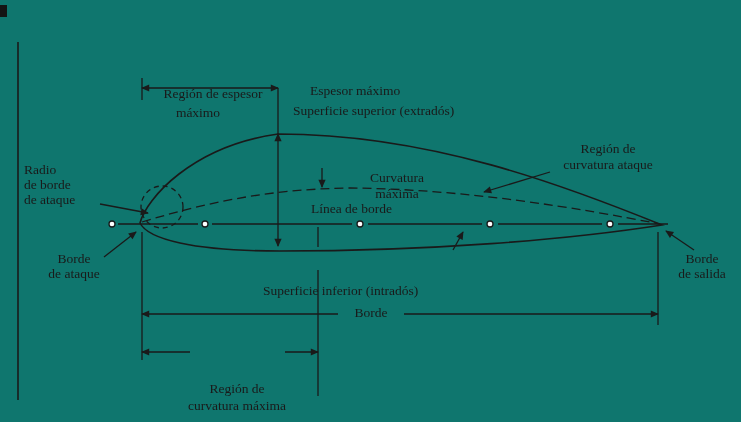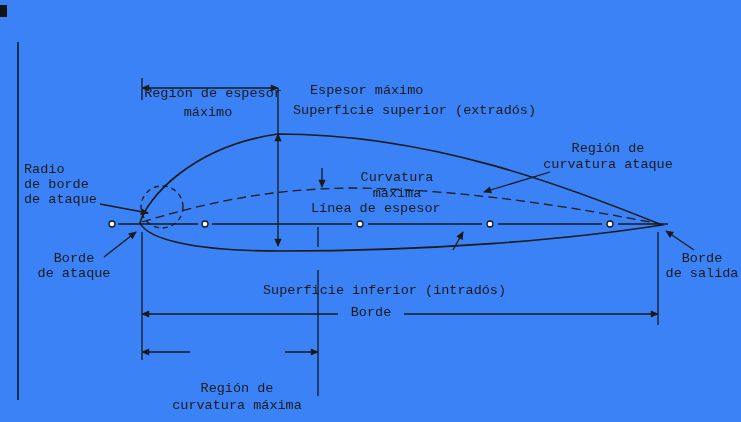--- a/index.html
+++ b/index.html
@@ -1,18 +1,18 @@
 <!DOCTYPE html>
 <html><head>
 <meta charset="utf-8">
 <style>
   html,body { margin:0; padding:0; background:#ffffff; }
   .fig {
-    position:relative; width:741px; height:422px; background:#3b82f6;
-    font-family:Liberation Mono, monospace;
+    position:relative; width:741px; height:422px; background:#0f766e;
+    font-family:Liberation Serif, serif;
     color:#1a1a1a; overflow:hidden;
   }
   .fig svg { position:absolute; left:0; top:0; }
   .lbl { position:absolute; font-size:13.5px; line-height:16px; white-space:nowrap; }
   .ctr { transform:translateX(-50%); text-align:center; }
   .lh15 { line-height:15px; }
   .lh17 { line-height:17px;margin-top:36px; }
 </style>
 </head>
 <body>
@@ -73,36 +73,36 @@
       <line x1="404" y1="314" x2="658" y2="314" marker-end="url(#ah)"></line>
 
       <line x1="318" y1="227" x2="318" y2="247"></line>
       <line x1="318" y1="270" x2="318" y2="396"></line>
       <line x1="142" y1="352" x2="190" y2="352" marker-start="url(#ah)"></line>
       <line x1="285" y1="352" x2="318" y2="352" marker-end="url(#ah)"></line>
     </g>
   </svg>
 
   <div class="lbl ctr" style="left:213px; top:86px;">Región de espesor</div>
-  <div class="lbl ctr" style="left:208px; top:105px;text-align:center;">máximo</div>
+  <div class="lbl ctr" style="left:198px; top:105px;text-align:center;">máximo</div>
 
   <div class="lbl" style="left:310px; top:83px;">Espesor máximo</div>
   <div class="lbl" style="left:293px; top:103px;">Superficie superior (extradós)</div>
 
   <div class="lbl ctr" style="left:397px; top:143px;margin-top:27px;">
     <div>Curvatura</div>
     <div>máxima</div>
   </div>
 
   <div class="lbl ctr" style="left:608px; top:141px;">
     <div>Región de</div>
     <div>curvatura ataque</div>
   </div>
 
-  <div class="lbl" style="left:311px; top:201px;">Línea de espesor</div>
+  <div class="lbl" style="left:311px; top:201px;">Línea de borde</div>
 
   <div class="lbl lh15" style="left:24px; top:162px;">
     <div>Radio</div>
     <div>de borde</div>
     <div>de ataque</div>
   </div>
 
   <div class="lbl ctr lh15" style="left:74px; top:251px;">
     <div>Borde</div>
     <div>de ataque</div>

